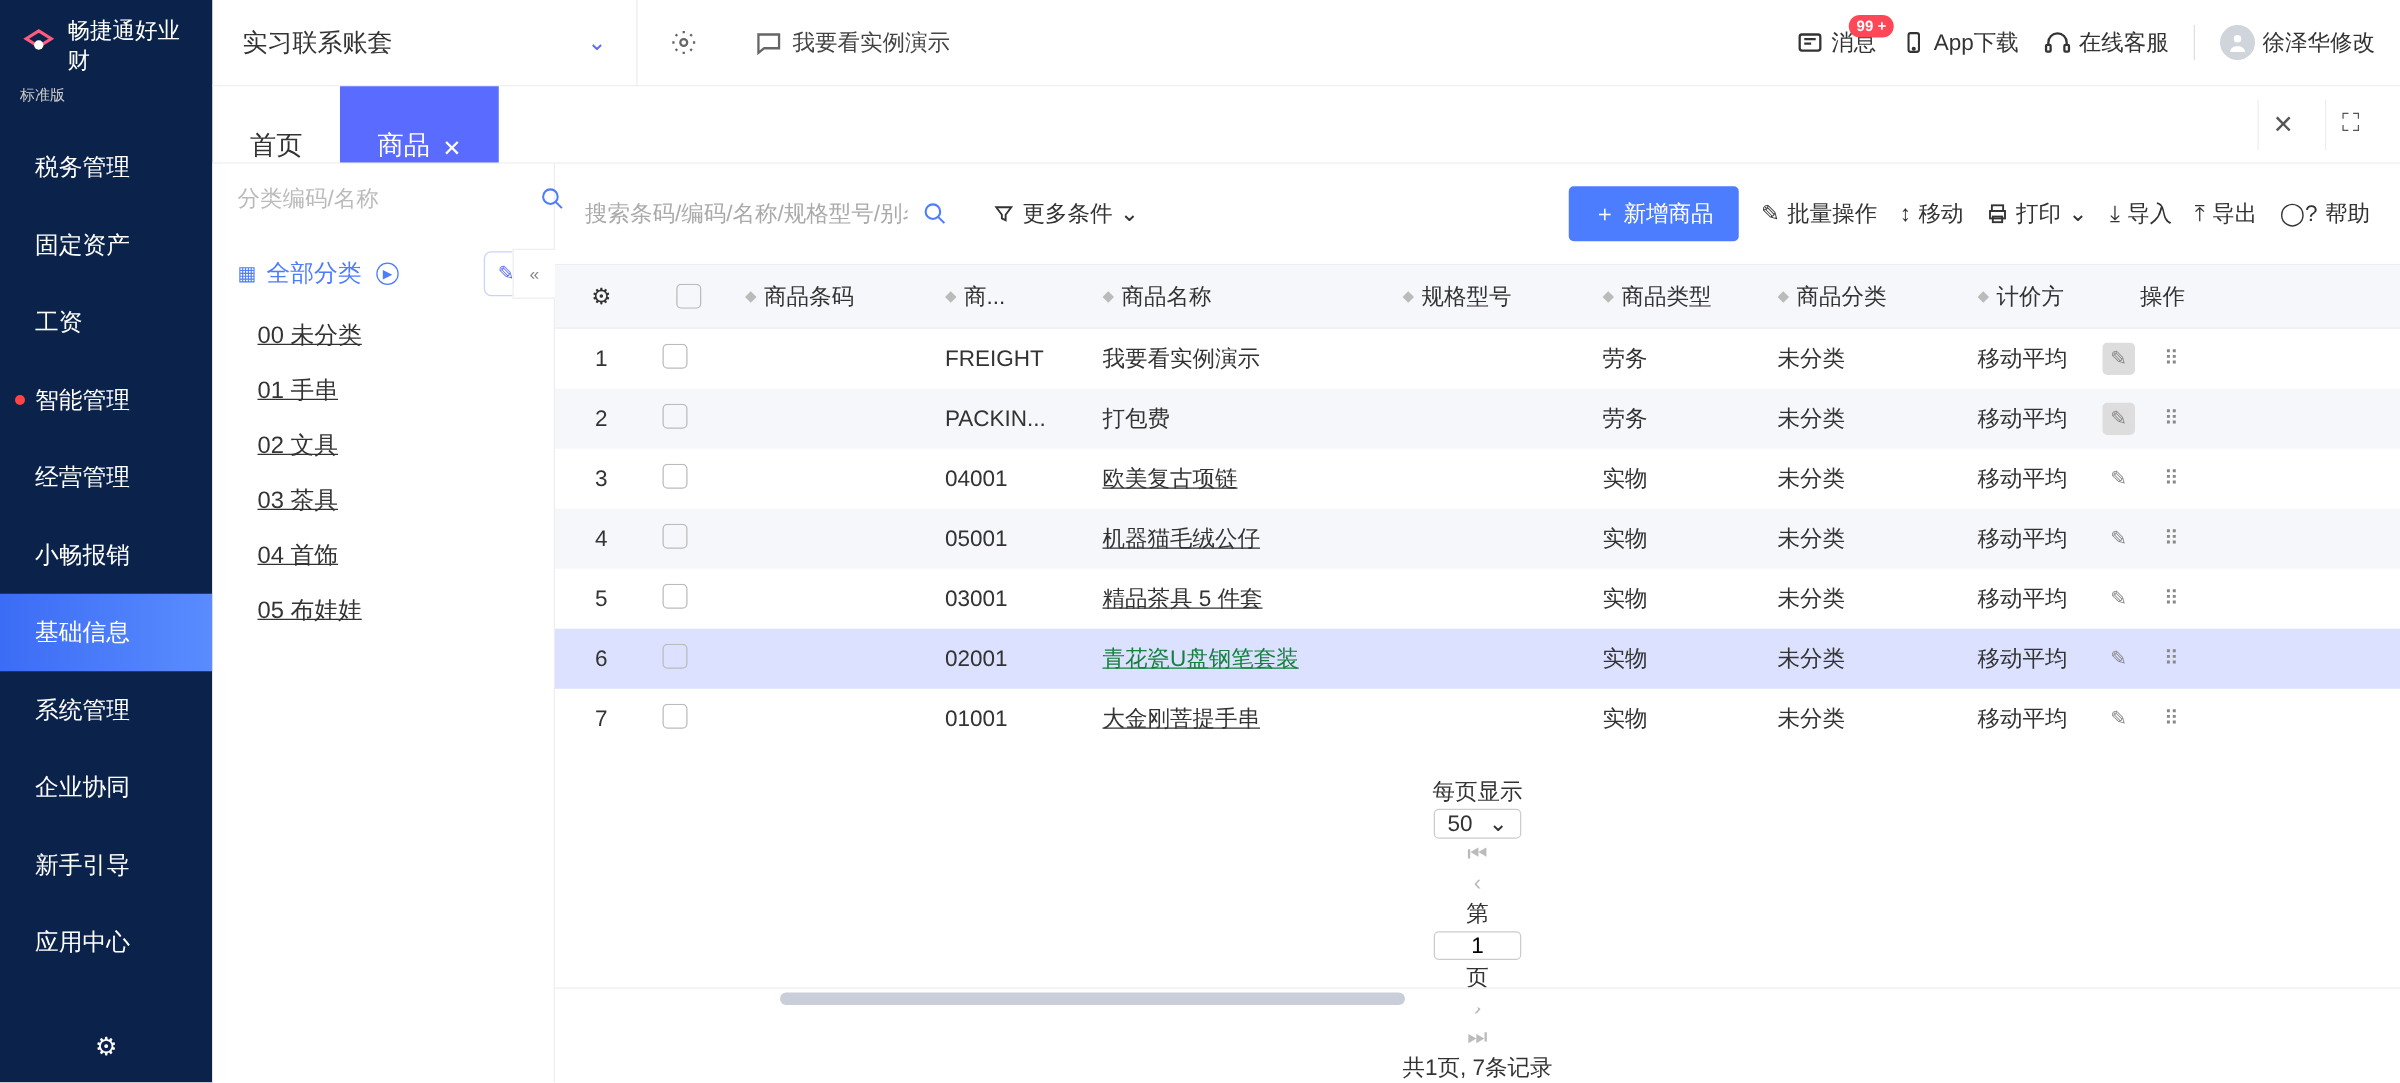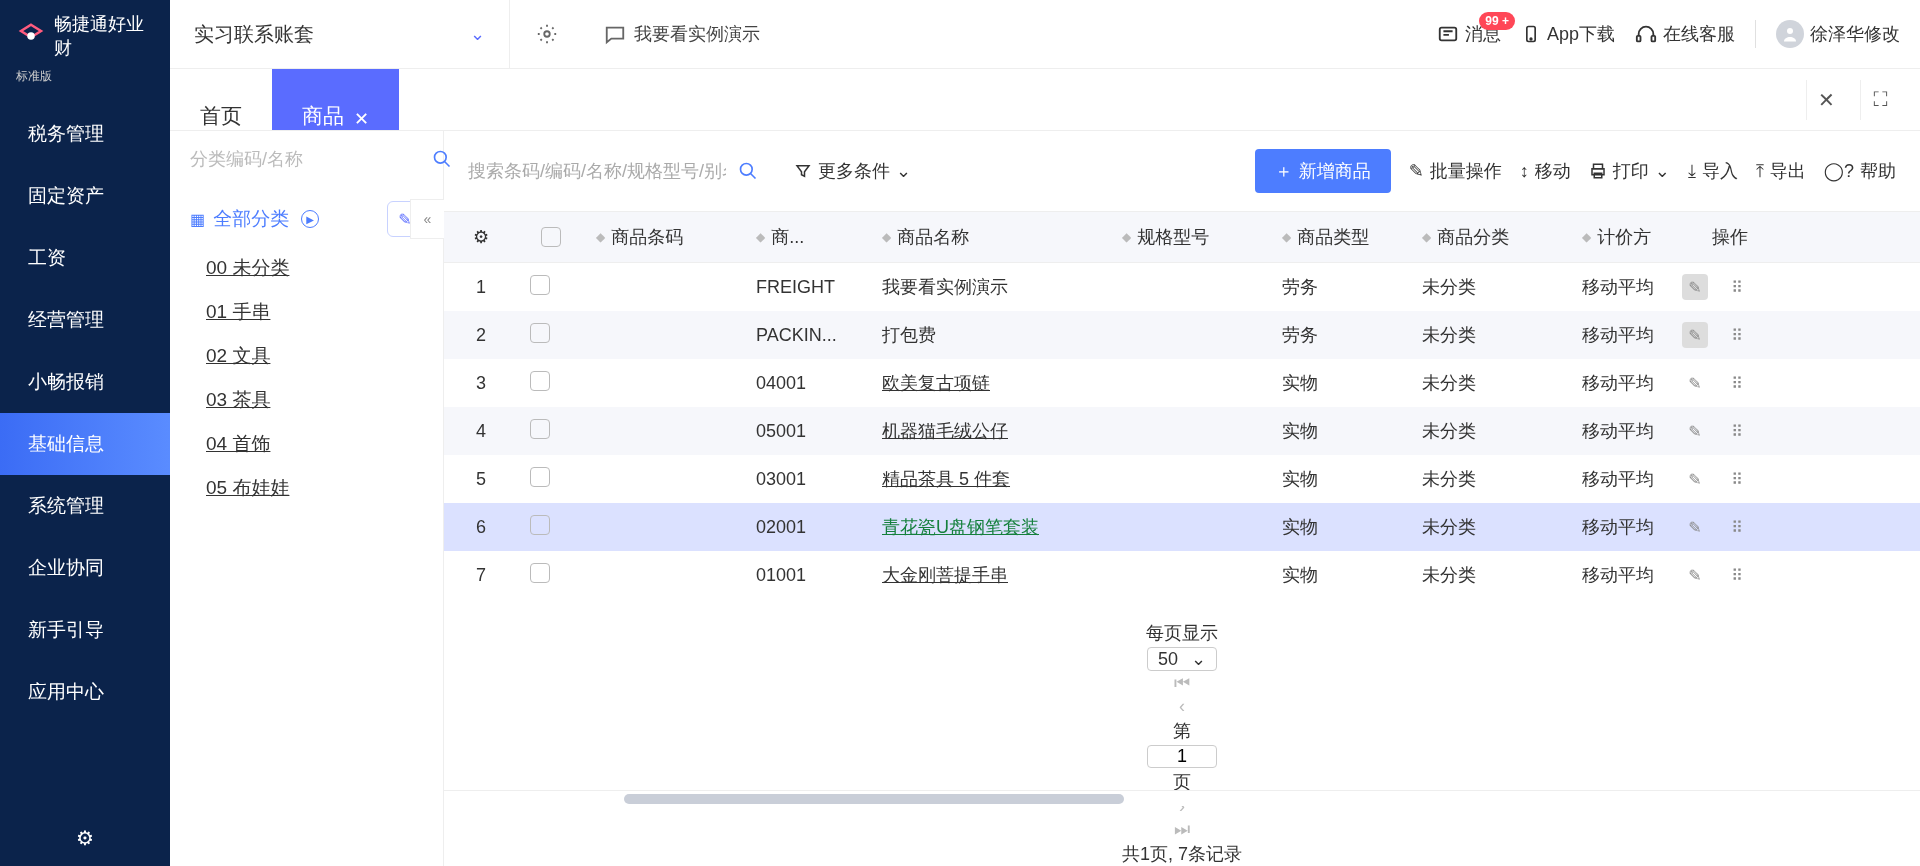--- a/index.html
+++ b/index.html
@@ -123,20 +123,21 @@
             <circle cx="12" cy="12" r="3" fill="#fff"></circle>
           </svg>
       </span>
       <span class="logo-text">畅捷通好业财</span>
     </div>
     <div class="edition">标准版</div>
     <nav class="side-menu" id="side-menu">
         <div class="side-item">税务管理</div>
         <div class="side-item">固定资产</div>
         <div class="side-item">工资</div>
+        <div class="side-item has-dot">智能管理</div>
         <div class="side-item">经营管理</div>
         <div class="side-item">小畅报销</div>
         <div class="side-item active">基础信息</div>
         <div class="side-item">系统管理</div>
         <div class="side-item">企业协同</div>
         <div class="side-item">新手引导</div>
         <div class="side-item">应用中心</div>
       </nav>
     <div class="side-footer">
       <span class="gear">⚙</span>

